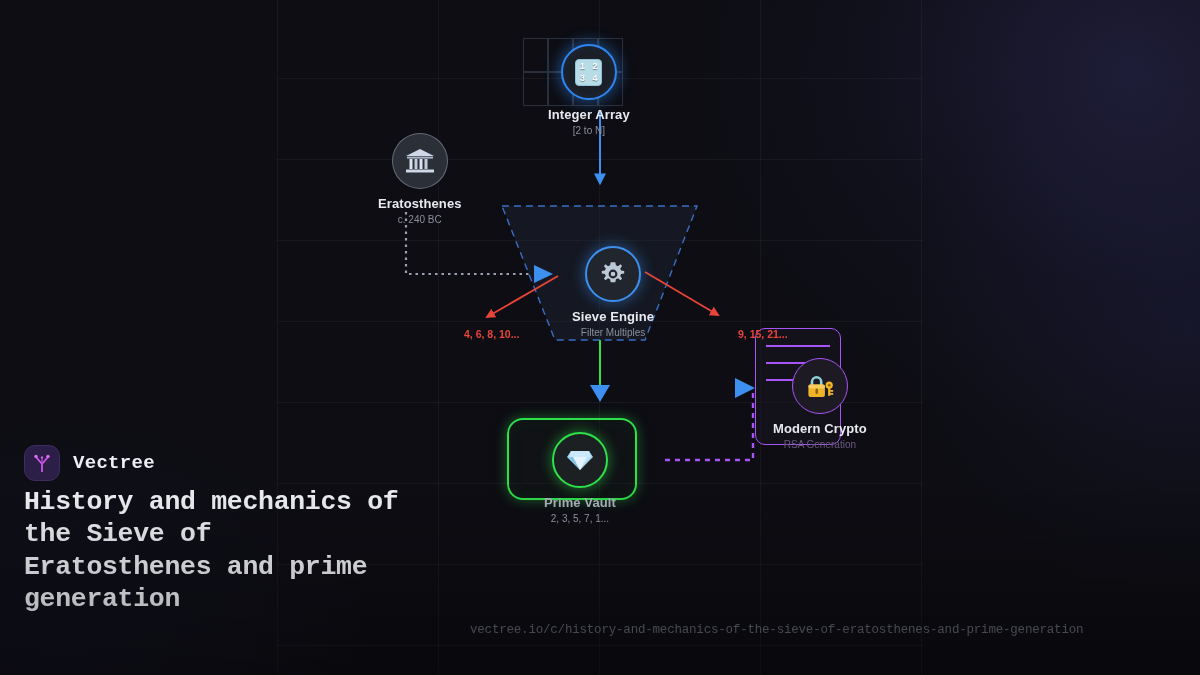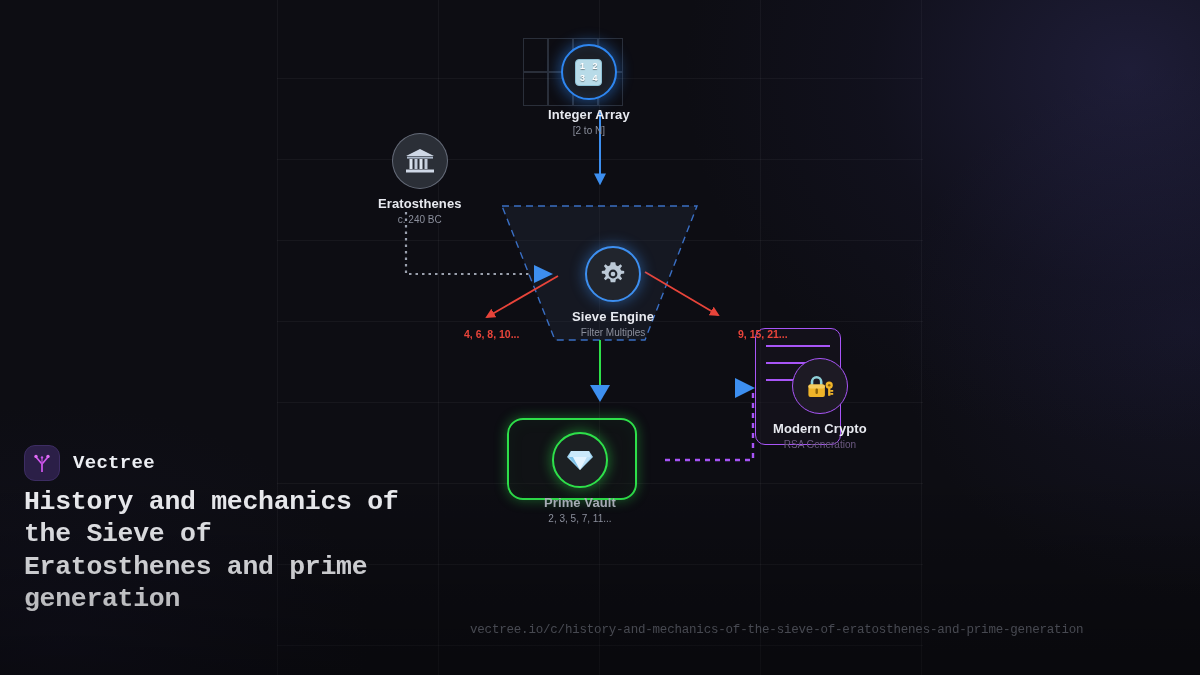--- a/index.html
+++ b/index.html
@@ -289,21 +289,21 @@
   <div class="circ">
     <svg width="30" height="26" viewBox="0 0 30 26">
       <polygon points="6,4 24,4 28,10 15,23 2,10" fill="#9fd4f0"></polygon>
       <polygon points="6,4 24,4 26,10 4,10" fill="#cbe9fb"></polygon>
       <polygon points="4,10 15,23 8,10" fill="#7bc0e8"></polygon>
       <polygon points="26,10 15,23 22,10" fill="#bde0f7"></polygon>
       <polygon points="8,10 22,10 15,23" fill="#e4f4ff"></polygon>
     </svg>
   </div>
   <div class="node-label">Prime Vault</div>
-  <div class="node-sub">2, 3, 5, 7, 11...</div>
+  <div class="node-sub">2, 3, 5, 7, 1...</div>
 </div>
 
 <div class="node" id="node-modern-crypto">
   <div class="deco-card">
     <b></b>
       <b></b>
       <b></b>
   </div>
   <div class="circ">
     <svg width="30" height="28" viewBox="0 0 30 28">

